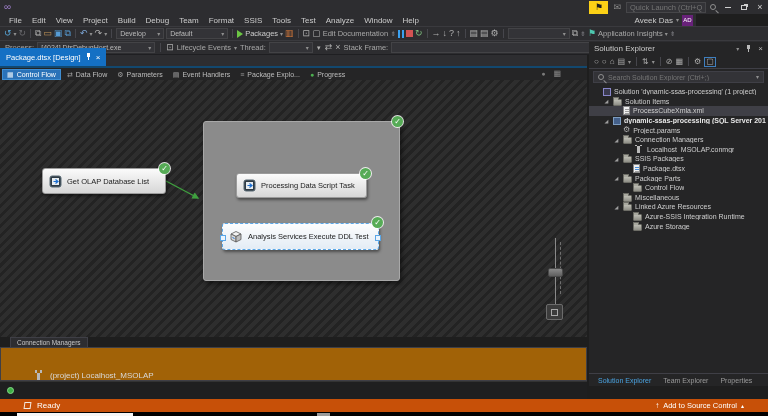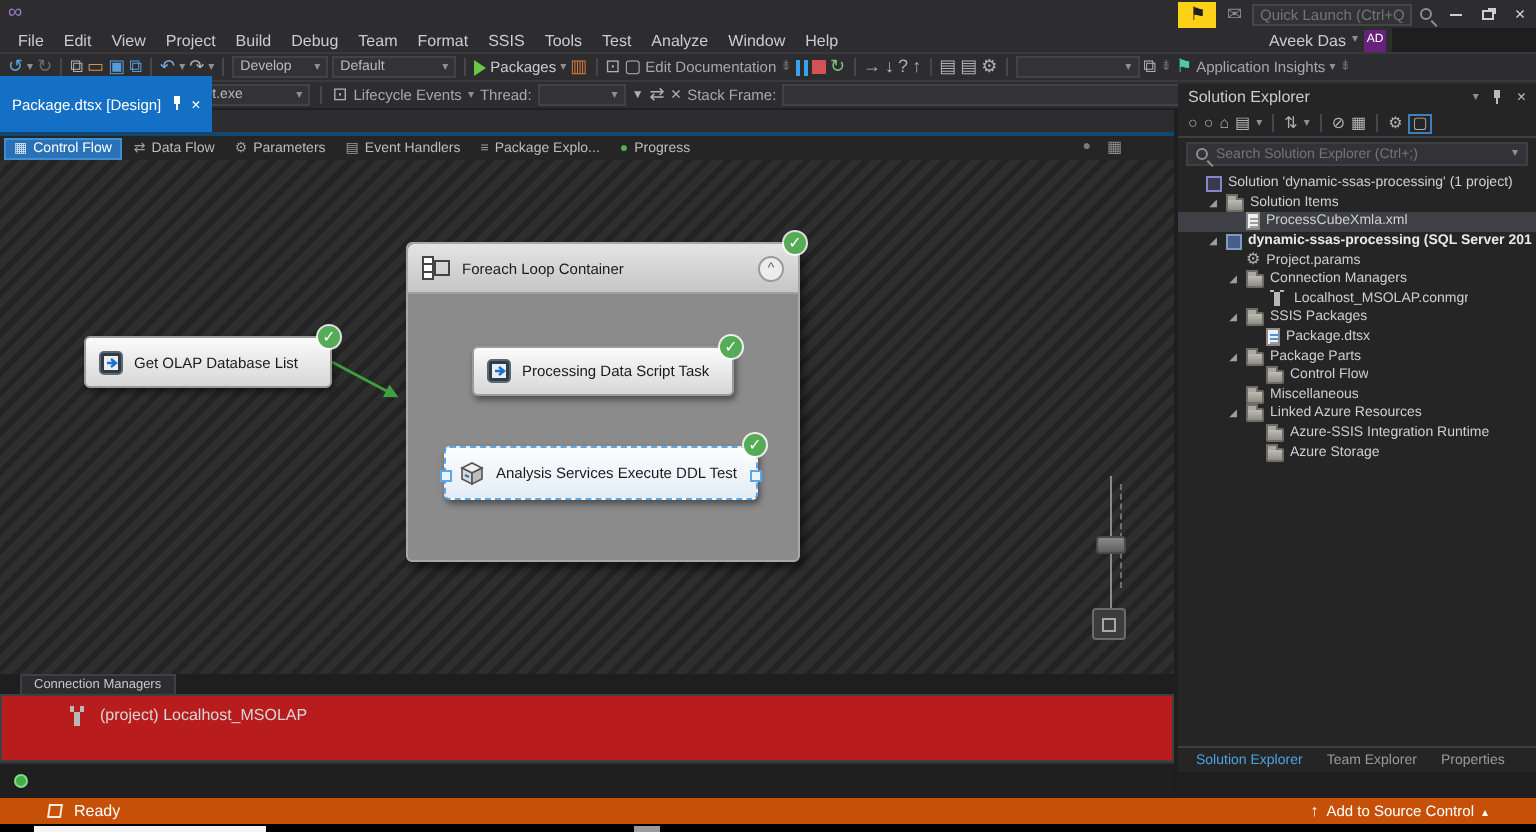--- a/index.html
+++ b/index.html
@@ -56,42 +56,42 @@
   .pin-ico::after{content:"";position:absolute;top:4px;left:3px;width:1px;height:3px;background:#bbb}
   #ql{background:#333337;border:1px solid #464649;color:#9a9a9a;font-size:7.5px;height:11px;width:80px;padding:0 3px;outline:none}
   .winbtn{width:16px;height:11px;display:flex;align-items:center;justify-content:center;color:#cfcfcf;font-size:9px}
   .minbar{width:6px;height:1px;background:#cfcfcf}
   .restbox{width:6px;height:5px;border:1px solid #cfcfcf;box-shadow:2px -2px 0 -1px #cfcfcf}
   .avatar{width:11px;height:11px;background:#68217a;color:#fff;font-size:6px;display:flex;align-items:center;justify-content:center}
 
   
   #editor{left:0;top:55px;width:587px;height:344px}
   #doctabs{height:13px;background:#2d2d30;border-bottom:2px solid #12486f;display:flex;align-items:flex-end}
-  .doctab{height:28px;background:#1470c4;color:#fff;font-size:7.5px;display:flex;align-items:center;gap:4px;padding:0 6px}
+  .doctab{height:18px;background:#1470c4;color:#fff;font-size:7.5px;display:flex;align-items:center;gap:4px;padding:0 6px}
   #designtabs{height:12px;background:#252526;display:flex;align-items:center;gap:2px;padding-left:2px;position:relative}
   .dtab{display:flex;align-items:center;gap:3px;padding:0 4px;height:11px;font-size:7px;color:#bdbdbd}
   .dtab.active{background:#2a72b8;color:#fff;border:1px solid #3f8ed2}
   .dticon{font-size:7px;line-height:1}
   #canvas{height:257px;position:relative;background:repeating-linear-gradient(135deg,#2e2e2e 0 4px,#232323 4px 7px);overflow:hidden}
   .task{position:absolute;background:linear-gradient(#fbfbfb,#d7d7d7);border:1px solid #9b9b9b;border-radius:3px;display:flex;align-items:center;gap:5px;padding:0 6px;font-size:7.5px;color:#1b1b1b;box-shadow:1px 2px 3px rgba(0,0,0,.45)}
   .task.selected{border:1px dashed #5aa7e8;background:linear-gradient(#fdfdfd,#e3ecf5)}
   .task.selected::before,.task.selected::after{content:"";position:absolute;top:50%;margin-top:-2px;width:4px;height:4px;background:#eaf4fd;border:1px solid #5aa7e8}
   .task.selected::before{left:-3px}.task.selected::after{right:-3px}
   .check{position:absolute;width:11px;height:11px;border-radius:50%;background:#56ab56;color:#fff;font-size:8px;line-height:11px;text-align:center;box-shadow:0 0 0 1px rgba(255,255,255,.85)}
   .fl-container{position:absolute;border:1px solid #a8a8a8;border-radius:3px;background:#8b8b8b;box-shadow:2px 3px 5px rgba(0,0,0,.5)}
   .fl-header{height:25px;background:linear-gradient(#e4e4e4,#c5c5c5);border-bottom:1px solid #a0a0a0;border-radius:3px 3px 0 0;display:flex;align-items:center;gap:6px;padding:0 7px;font-size:7.5px;color:#1b1b1b}
   .collapse-btn{margin-left:auto;width:13px;height:13px;border-radius:50%;background:#ececec;border:1px solid #9a9a9a;color:#555;font-size:7px;line-height:11px;text-align:center}
   .zoom-track{position:absolute;width:1px;background:#8a8a8a}
   .zoom-ticks{position:absolute;width:0;border-left:1px dashed #6f6f6f}
   .zoom-handle{position:absolute;width:15px;height:9px;background:linear-gradient(#8a8a8a,#5f5f5f);border:1px solid #4a4a4a;border-radius:2px}
   .fit-btn{position:absolute;width:17px;height:16px;background:#3c3c3c;border:1px solid #6b6b6b;border-radius:2px;display:flex;align-items:center;justify-content:center}
   .fit-btn span{width:7px;height:7px;border:1px solid #a8a8a8}
   #connmgr-tab{height:10px;display:flex}
   .cm-tab{background:#2d2d30;border:1px solid #3f3f46;border-bottom:none;color:#c8c8c8;font-size:6.5px;padding:0 6px;display:flex;align-items:center;margin-left:10px}
-  #connmgr-body{height:34px;background:#b91c1c;border:1px solid #3f3f46;display:flex;align-items:flex-start;padding:5px 0 0 32px;gap:6px;color:#d8d8d8;font-size:8px}
+  #connmgr-body{height:34px;background:#a16207;border:1px solid #3f3f46;display:flex;align-items:flex-end;padding:5px 0 0 32px;gap:6px;color:#d8d8d8;font-size:8px}
   #infobar{height:18px;background:#1f1f20;border-top:1px solid #333;display:flex;align-items:center;gap:5px;padding-left:7px}
   .dot-green{width:7px;height:7px;border-radius:50%;background:#3faf46;border:1px solid #84da88}
   #infolink{color:#3f9bd8;font-size:7.5px;text-decoration:underline}
 
   
   .i-plug{width:3px;height:7px;background:#b9b9b9;position:relative;margin:0 4px;display:inline-block}
   .i-plug::before{content:"";position:absolute;top:-3px;left:-2px;width:2px;height:3px;background:#b9b9b9;box-shadow:5px 0 0 #b9b9b9}
 
   
   #rightpanel{left:589px;top:42px;width:179px;height:344px;background:#252526;display:flex;flex-direction:column}
@@ -294,30 +294,20 @@
             <path d="M0,0 L5,2.5 L0,5 z" fill="#66bb6a"></path>
           </marker>
       </defs>
       <path d="M166,101 L198,118" stroke="#3fa03f" stroke-width="1.4" fill="none" marker-end="url(#ah)"></path>
       <path d="M303,120 L303,135" stroke="#3fa03f" stroke-width="1.4" fill="none" marker-end="url(#ah)"></path>
       <path d="M308,176 L308,184" stroke="#66bb6a" stroke-width="1.4" fill="none" marker-end="url(#ah2)"></path>
       <circle cx="308" cy="172" r="2.5" fill="#eaf6ea" stroke="#4caf50" stroke-width="1"></circle>
     </svg>
 
     <div class="fl-container" style="left:203px;top:41px;width:197px;height:160px">
-      <div class="fl-header">
-        <svg width="14" height="12">
-            <rect x="0.5" y="0.5" width="5" height="11" fill="#fff" stroke="#444"></rect>
-            <line x1="0.5" y1="4" x2="5.5" y2="4" stroke="#444"></line>
-            <line x1="0.5" y1="8" x2="5.5" y2="8" stroke="#444"></line>
-            <rect x="6.5" y="2.5" width="7" height="7" fill="none" stroke="#444"></rect>
-          </svg>
-        <span>Foreach Loop Container</span>
-        <span class="collapse-btn">^</span>
-      </div>
       <div class="check" style="right:-4px;top:-6px">✓</div>
     </div>
 
     <div class="task" style="left:42px;top:88px;width:124px;height:26px">
       <svg width="13" height="13">
           <rect x="1" y="1" width="11" height="11" rx="2" fill="#2f3b45" stroke="#5a6a75"></rect>
           <rect x="3" y="3" width="7" height="7" fill="#e8eef2"></rect>
           <path d="M4.5 6.5 h3.5 M6.5 4.5 l2.5 2 -2.5 2" stroke="#1d6fd1" stroke-width="1.2" fill="none"></path>
         </svg>
       <span>Get OLAP Database List</span>

